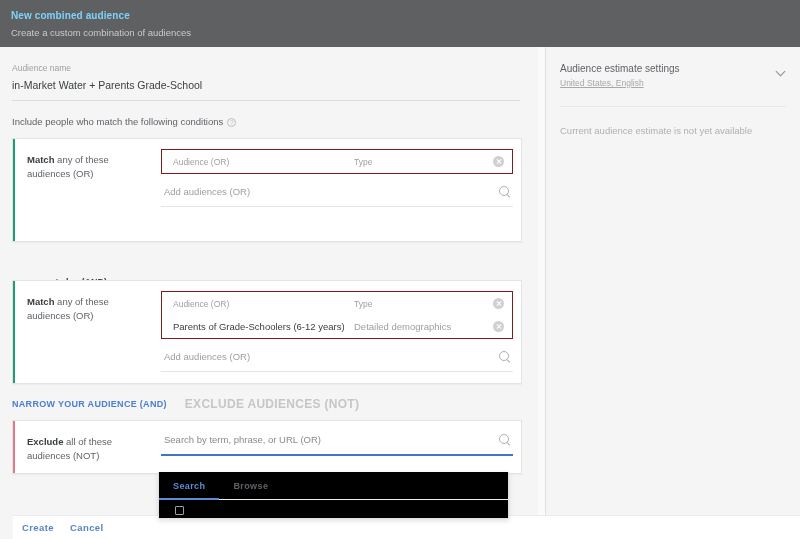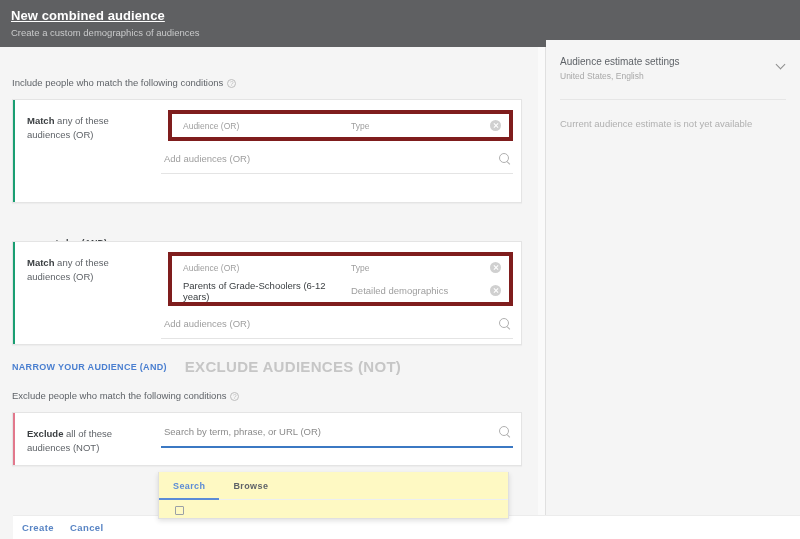--- a/index.html
+++ b/index.html
@@ -11,23 +11,22 @@
   }
   .app { position: relative; width: 800px; height: 539px; background: #f5f5f5; }
 
   
   .header {
     position: absolute; left: 0; top: 0; width: 800px; height: 47px;
     background: #5f6062;
     padding: 7px 0 0 11px;
   }
   .header-title {
-    color: #ffffff; font-size: 13px; font-weight: bold; letter-spacing: .1px;
+    color: #7dd3fc; font-size: 10px; font-weight: bold; letter-spacing: .1px;
     line-height: 17px;
-    text-decoration: underline;
   }
   .header-sub {
     color: #c9cacb; font-size: 9.5px; line-height: 15px; margin-top: 1px;
   }
 
   
   .main {
     position: absolute; left: 0; top: 47px; width: 540px; height: 468px;
     background: #f5f5f5;
     overflow: hidden;
@@ -66,21 +65,21 @@
   .card.exclude .accent { background: #e2788c; }
 
   .card-left {
     width: 140px; flex: 0 0 140px; padding: 14px 8px 10px 14px;
   }
   .card-left-text { font-size: 9.5px; color: #5f6368; line-height: 14px; }
   .card-left-text b { color: #3c4043; font-weight: bold; }
 
   .card-right { flex: 1 1 auto; padding: 10px 8px 0 8px; }
 
-  .chip-table { border: 4px solid #7f1d1d; background: #fff; margin-left: 7px; }
+  .chip-table { border: 1px solid #7f1d1d; background: #fff; }
   .chip-row {
     display: flex; align-items: center; height: 23px; padding: 0 8px 0 11px;
   }
   .chip-col-name { flex: 1 1 auto; }
   .chip-col-type { width: 128px; flex: 0 0 128px; }
   .chip-col-x { width: 22px; flex: 0 0 22px; display: flex; justify-content: flex-end; }
 
   .chip-head .chip-col-name,
   .chip-head .chip-col-type { font-size: 8.5px; color: #9e9e9e; }
   .chip-item .chip-col-name { font-size: 9.5px; color: #3c4043; }
@@ -122,34 +121,34 @@
   }
   .and-text { font-size: 9px; font-weight: bold; color: #3c4043; padding-left: 11px; margin-top: 48px; }
 
   
   .link-row { display: flex; align-items: center; gap: 18px; margin-top: 13px; }
   .link-active {
     font-size: 9px; font-weight: bold; color: #4a7fd0; letter-spacing: .3px;
     text-transform: uppercase;
   }
   .link-disabled {
-    font-size: 15px; font-weight: bold; color: #c6c6c6; letter-spacing: .3px;
+    font-size: 12px; font-weight: bold; color: #c6c6c6; letter-spacing: .3px;
     text-transform: uppercase;
   }
 
   
   .exclude-card { min-height: 54px; }
   .exclude-card .card-right { padding-top: 13px; }
   .search-field { display: flex; align-items: center; padding: 0 3px; }
   .search-field .ph { flex: 1 1 auto; font-size: 9.5px; color: #8a8a8a; }
   .search-underline-blue { height: 2px; background: #3b78c3; margin-top: 9px; }
 
   .dropdown {
     position: absolute; left: 158px; top: 472px; width: 351px;
-    background: #fef9c3; border: 1px solid #e0e0e0; border-top: none;
+    background: #000000; border: 1px solid #e0e0e0; border-top: none;
     box-shadow: 0 2px 5px rgba(0,0,0,.12); z-index: 5;
   }
   .dd-tabs { display: flex; height: 28px; border-bottom: 1px solid #eceff1; }
   .dd-tab {
     font-size: 9px; font-weight: bold; letter-spacing: .4px;
     display: flex; align-items: center; padding: 0 14px; position: relative;
   }
   .dd-tab.active { color: #5c8cd6; }
   .dd-tab.active::after {
     content: ""; position: absolute; left: 0; right: 0; bottom: -1px; height: 2px;
@@ -157,27 +156,27 @@
   }
   .dd-tab.idle { color: #5f6368; }
   .dd-list { padding: 6px 0 0 16px; height: 18px; }
   .dd-checkbox {
     width: 9px; height: 9px; border: 1.3px solid #9aa0a6; border-radius: 1px;
     display: block;
   }
 
   
   .side {
-    position: absolute; left: 546px; top: 40px; width: 254px; height: 468px;
+    position: absolute; left: 546px; top: 47px; width: 254px; height: 468px;
     background: #f5f5f5; padding: 15px 14px 0 14px;
   }
   .side-head { display: flex; align-items: flex-start; }
   .side-head-text { flex: 1 1 auto; }
   .side-title { font-size: 10px; color: #5f6368; line-height: 14px; }
-  .side-sub { font-size: 8.5px; color: #a8a8a8; line-height: 13px; margin-top: 1px; }
+  .side-sub { font-size: 8.5px; color: #a8a8a8; line-height: 13px; margin-top: 1px; text-decoration: underline; }
   .chevron {
     width: 10px; height: 10px; position: relative; margin-top: 4px; flex: 0 0 auto;
   }
   .chevron::before {
     content: ""; position: absolute; left: 1px; top: 2px; width: 6px; height: 6px;
     border-right: 1.4px solid #8e8e8e; border-bottom: 1.4px solid #8e8e8e;
     transform: rotate(45deg);
   }
   .side-divider { height: 1px; background: #e6e6e6; margin-top: 16px; }
   .side-note { font-size: 9.5px; color: #b0b0b0; margin-top: 17px; line-height: 14px; }
@@ -202,26 +201,31 @@
     font-size: 9.5px; font-weight: bold; color: #5884c4; letter-spacing: .4px;
   }
 </style>
 </head>
 <body>
 
 <div class="app">
 
   <div class="header">
     <div class="header-title">New combined audience</div>
-    <div class="header-sub">Create a custom demographics of audiences</div>
+    <div class="header-sub">Create a custom combination of audiences</div>
   </div>
 
   <div class="main">
     <div class="main-inner">
 
+      <div>
+        <div class="field-label">Audience name</div>
+        <div class="field-value">in-Market Water + Parents Grade-School</div>
+        <div class="field-underline"></div>
+      </div>
 
       <div class="section-label">
         <span>Include people who match the following conditions</span>
         <span class="help-icon"></span>
       </div>
 
       <div class="card include">
         <div class="accent"></div>
         <div class="card-left">
           <div class="card-left-text">
@@ -280,24 +284,20 @@
           </div>
           <div class="add-underline"></div>
         </div>
       </div>
 
       <div class="link-row">
         <span class="link-active">Narrow your audience (AND)</span>
         <span class="link-disabled">Exclude audiences (NOT)</span>
       </div>
 
-      <div class="section-label">
-        <span>Exclude people who match the following conditions</span>
-        <span class="help-icon"></span>
-      </div>
 
       <div class="card exclude exclude-card">
         <div class="accent"></div>
         <div class="card-left">
           <div class="card-left-text">
             <b>Exclude</b><span> all of these audiences (NOT)</span>
           </div>
         </div>
         <div class="card-right">
           <div class="search-field">

